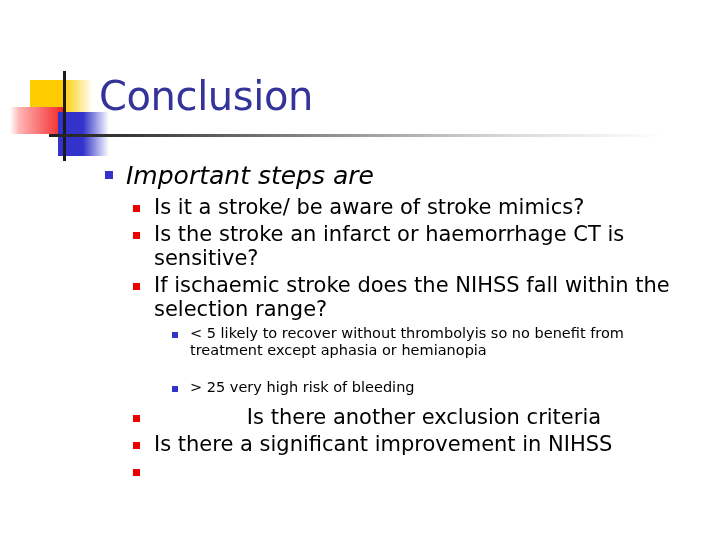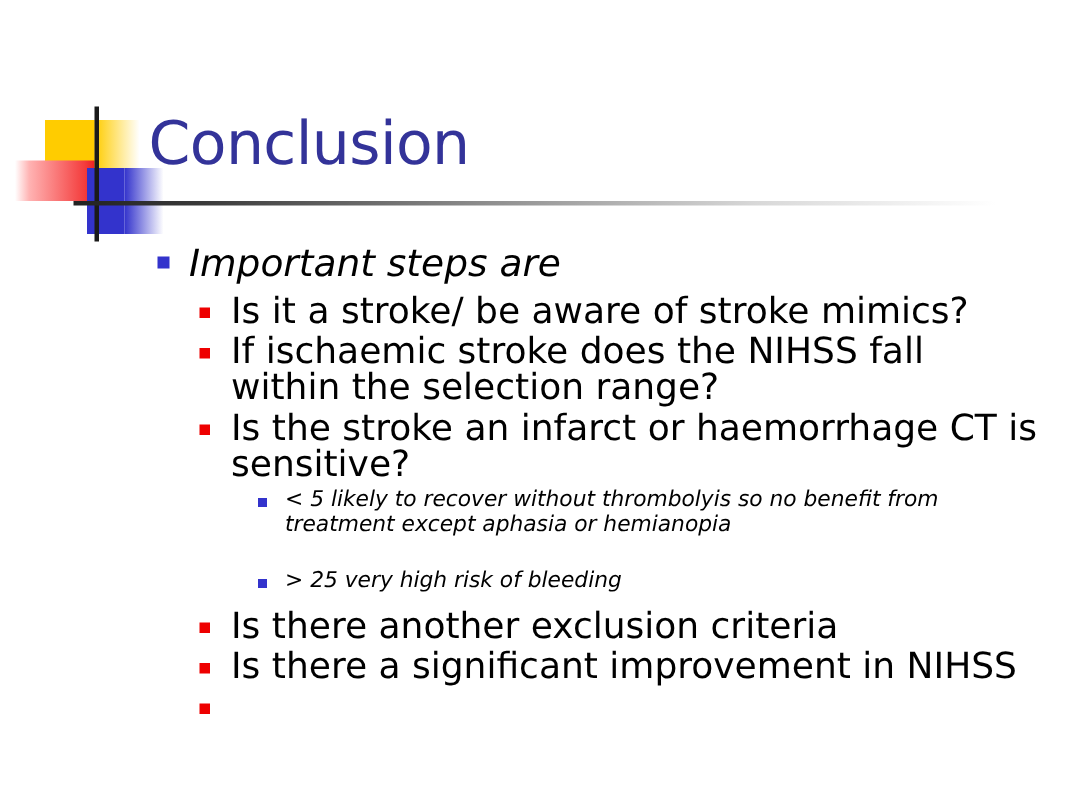--- a/index.html
+++ b/index.html
@@ -112,38 +112,37 @@
   }
 
   
   .lvl2 { padding-left: 154px; padding-right: 26px; margin-top: 3px; }
   .lvl2 .marker {
     left: 133px; top: 10px;
     width: 7px; height: 7px;
     background: #ee0000;
   }
   .lvl2 .btext {
-    font-size: 24px;
+    font-size: 21px;
     line-height: 24px;
   }
 
   
   .lvl3 { padding-left: 190px; padding-right: 28px; margin-top: 4px; }
   .lvl3 .marker {
     left: 172px; top: 7px;
     width: 6px; height: 6px;
     background: #3333cc;
   }
   .lvl3 .btext {
     font-size: 14.5px;
     line-height: 17px;
-    font-style: italic;
-  }
-
-  .gap-after-lvl3 { margin-top: 9px; }
+  }
+
+  .gap-after-lvl3 { margin-top: 9px; text-align: center; }
   .tight { margin-top: 20px; }
 </style>
 </head>
 <body>
 
 <div class="slide">
 
   <div class="deco">
     <div class="deco-sq-yellow"></div>
     <div class="deco-sq-yellow-fade"></div>
@@ -163,26 +162,26 @@
       <span class="btext">Important steps are</span>
     </div>
 
     <div class="bullet-row lvl2">
       <span class="marker"></span>
       <span class="btext">Is it a stroke/ be aware of stroke mimics?</span>
     </div>
 
     <div class="bullet-row lvl2">
       <span class="marker"></span>
+      <span class="btext">Is the stroke an infarct or haemorrhage CT is sensitive?</span>
+    </div>
+
+    <div class="bullet-row lvl2">
+      <span class="marker"></span>
       <span class="btext">If ischaemic stroke does the NIHSS fall within the selection range?</span>
-    </div>
-
-    <div class="bullet-row lvl2">
-      <span class="marker"></span>
-      <span class="btext">Is the stroke an infarct or haemorrhage CT is sensitive?</span>
     </div>
 
     <div class="bullet-row lvl3">
       <span class="marker"></span>
       <span class="btext">&lt; 5 likely to recover without thrombolyis so no benefit from treatment except aphasia or hemianopia</span>
     </div>
 
     <div class="bullet-row lvl3 tight">
       <span class="marker"></span>
       <span class="btext">&gt; 25 very high risk of bleeding</span>

